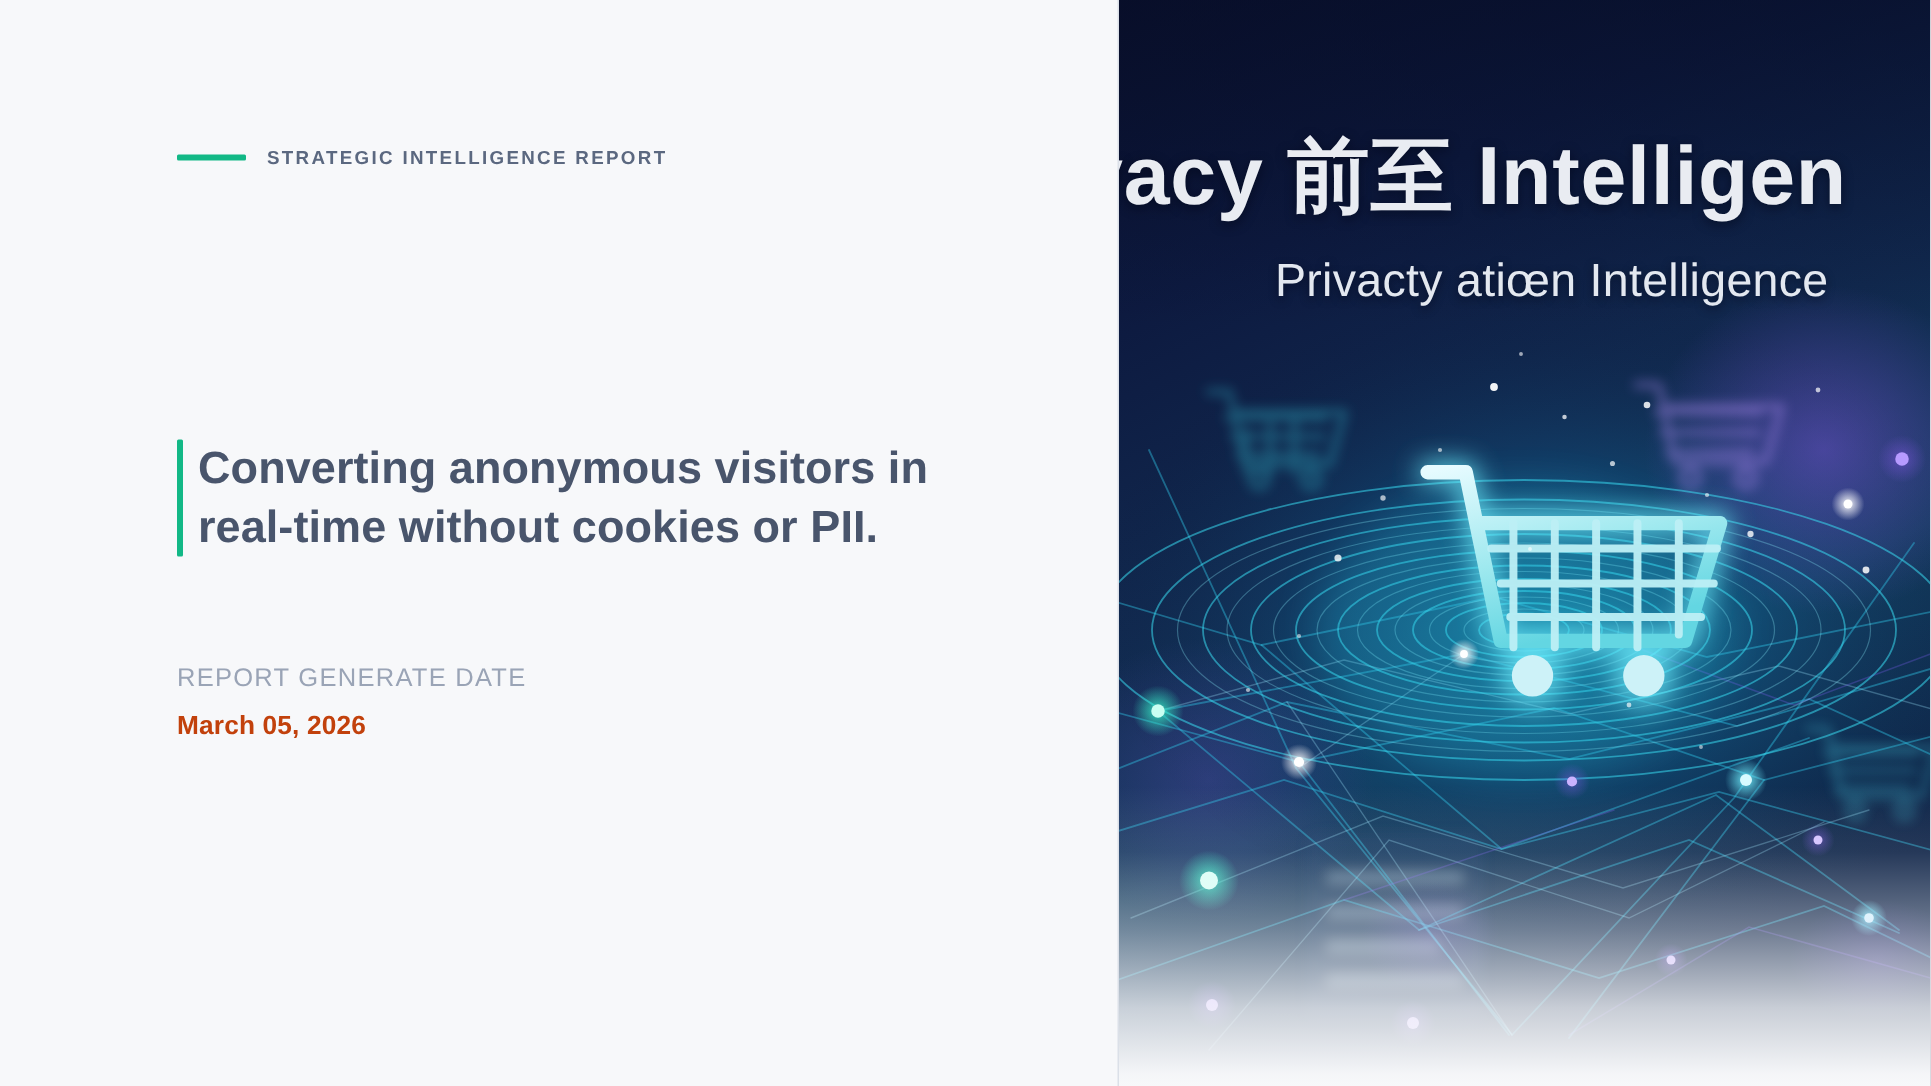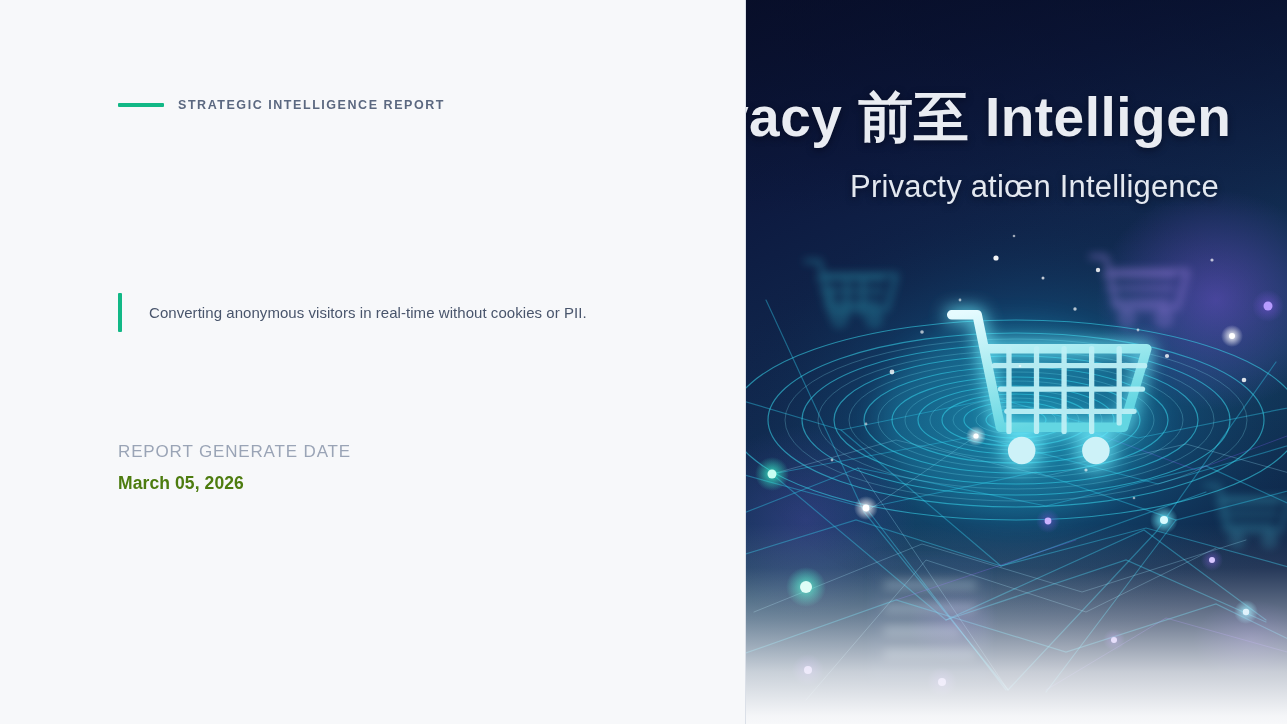--- a/index.html
+++ b/index.html
@@ -69,24 +69,24 @@
   }
   .quote-bar {
     width: 4px;
     background: #12b886;
     border-radius: 1px;
     flex: none;
     align-self: stretch;
   }
   .quote-text {
     margin: 0;
-    padding: 0 0 0 27px;
+    padding: 0 0 0 10px;
     width: 520px;
-    font-size: 15px;
-    font-weight: 400;
+    font-size: 30px;
+    font-weight: 700;
     line-height: 39px;
     color: #49556c;
     letter-spacing: 0.05px;
   }
 
   
   .date-block {
     position: absolute;
     left: 96px;
     top: 444px;
@@ -96,21 +96,21 @@
     font-weight: 400;
     letter-spacing: 0.85px;
     color: #9aa4b6;
     text-transform: uppercase;
     line-height: 16px;
     margin: 0 0 13px 0;
   }
   .date-value {
     font-size: 17.5px;
     font-weight: 700;
-    color: #4d7c0f;
+    color: #c2410c;
     letter-spacing: 0.1px;
     line-height: 20px;
     margin: 0;
   }
 
   
   .hero-panel {
     position: absolute;
     left: 746px;
     top: 0;

